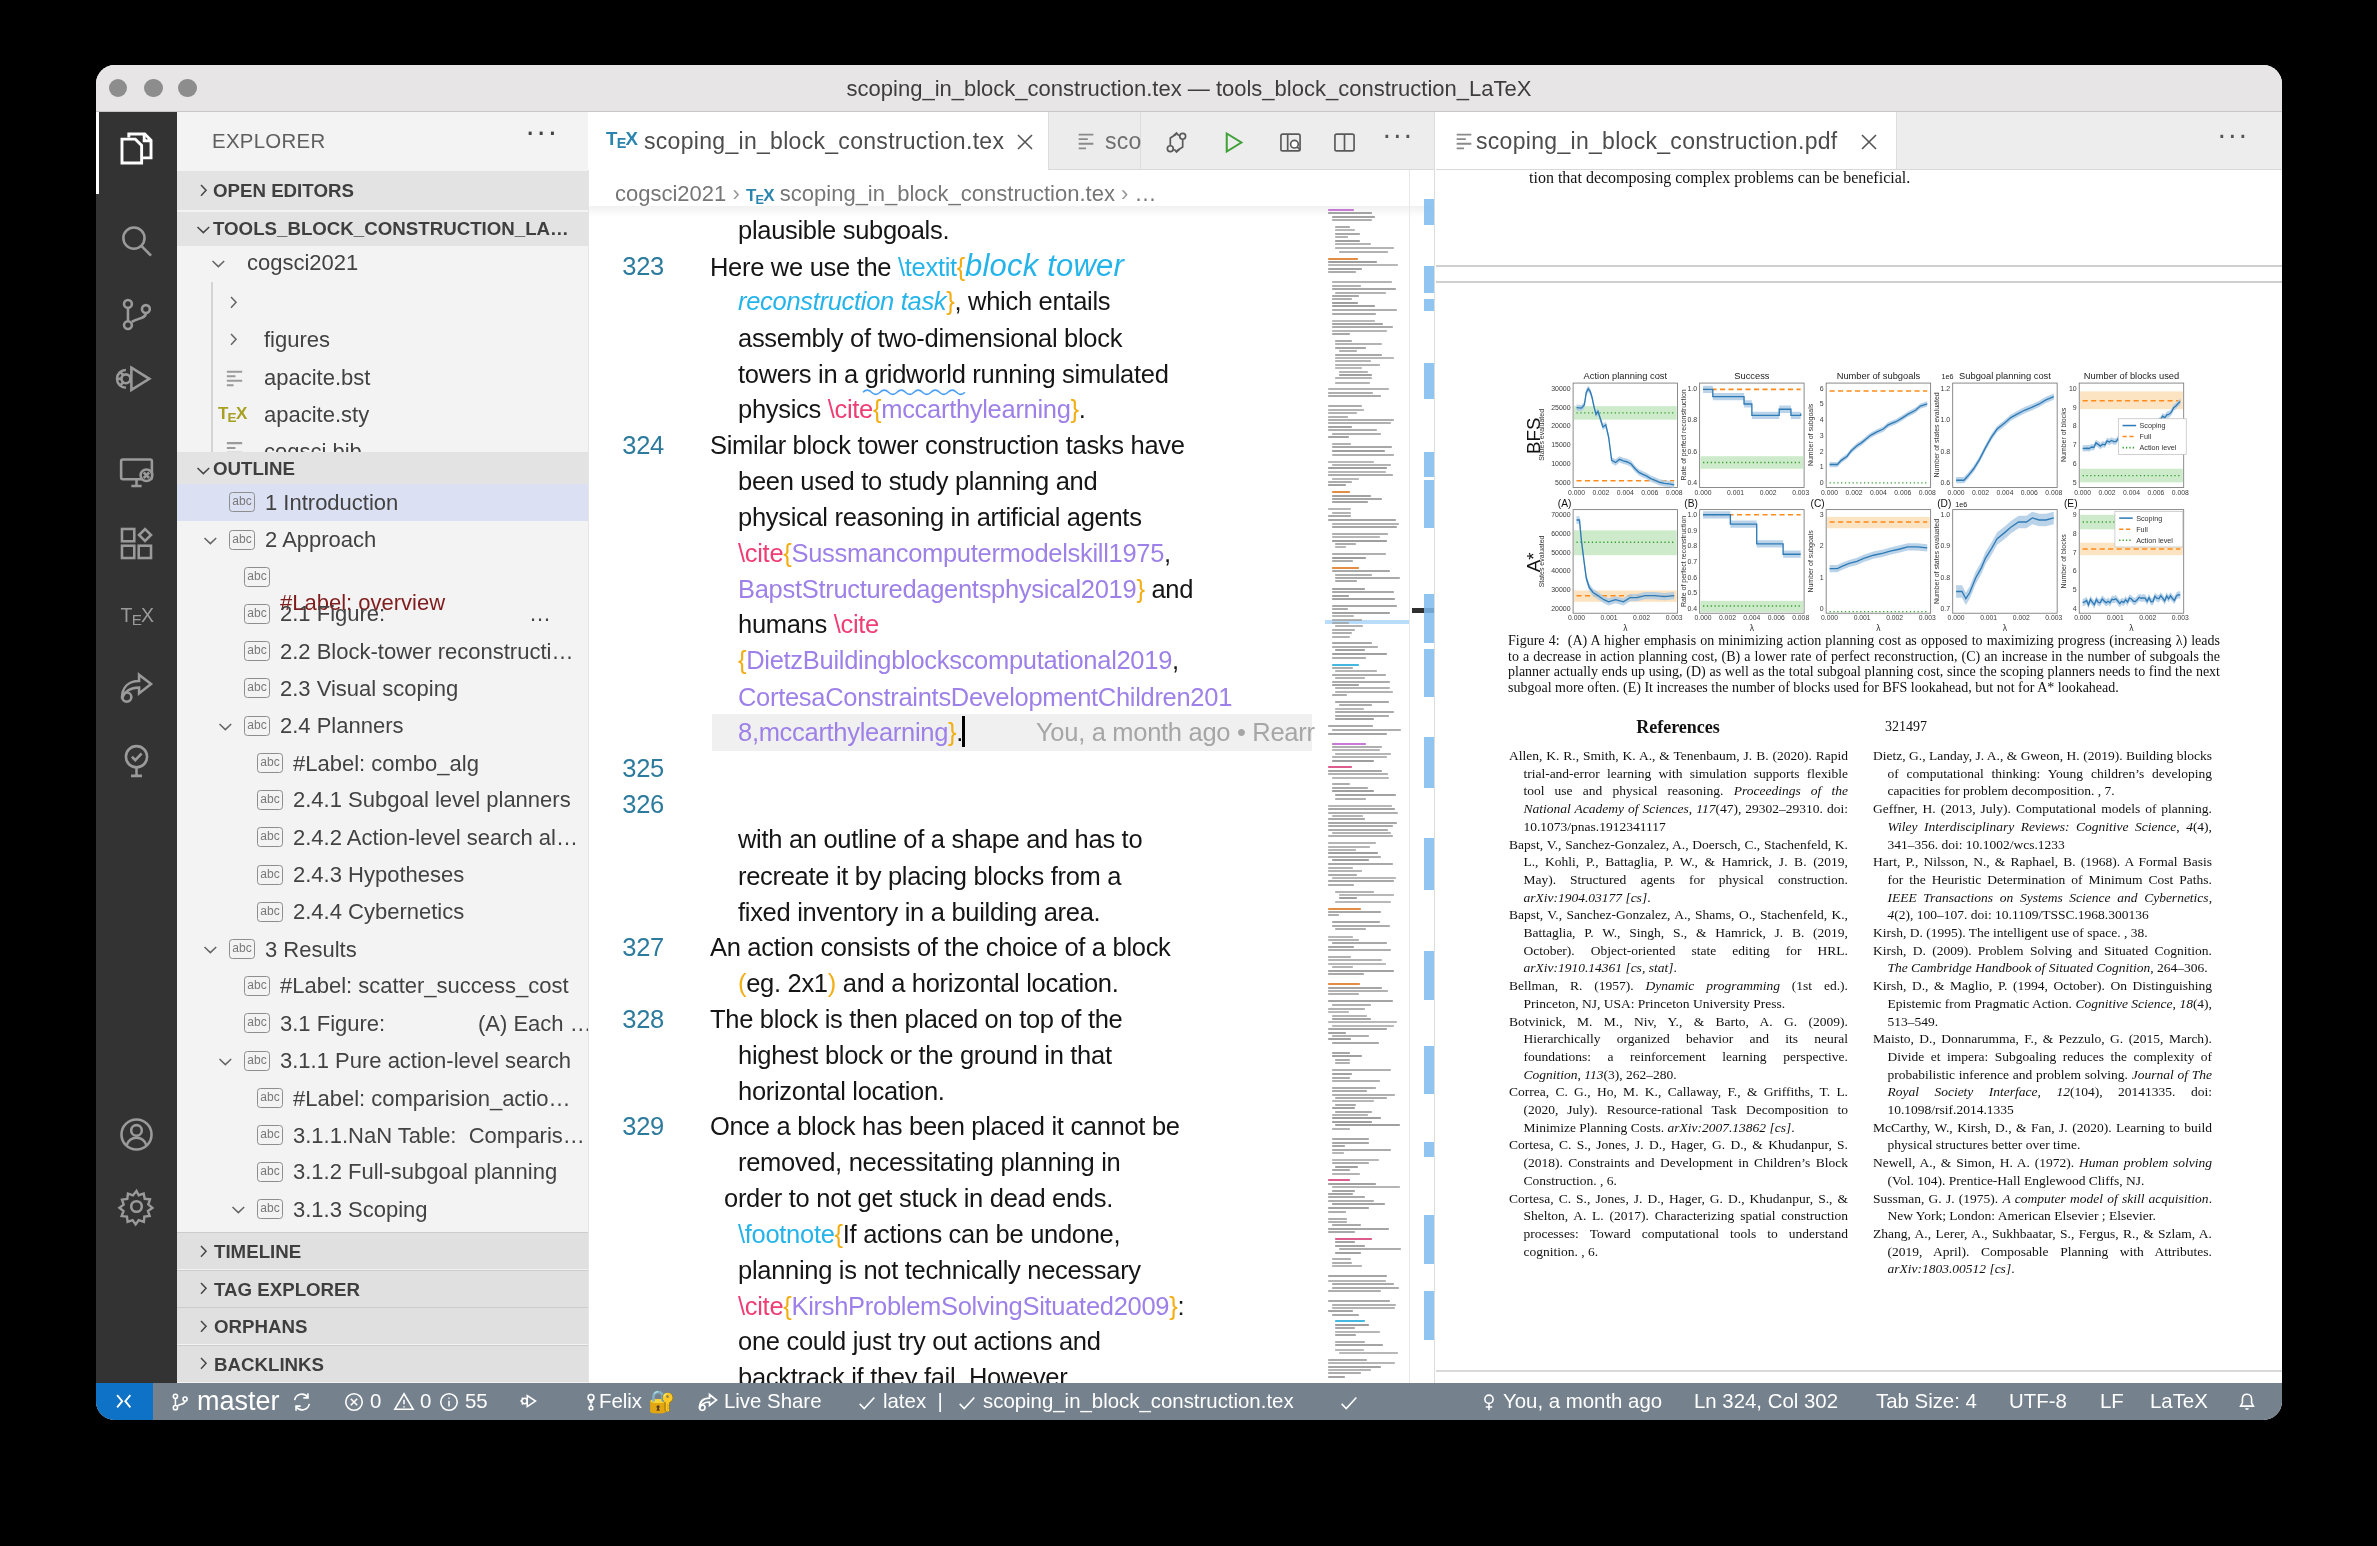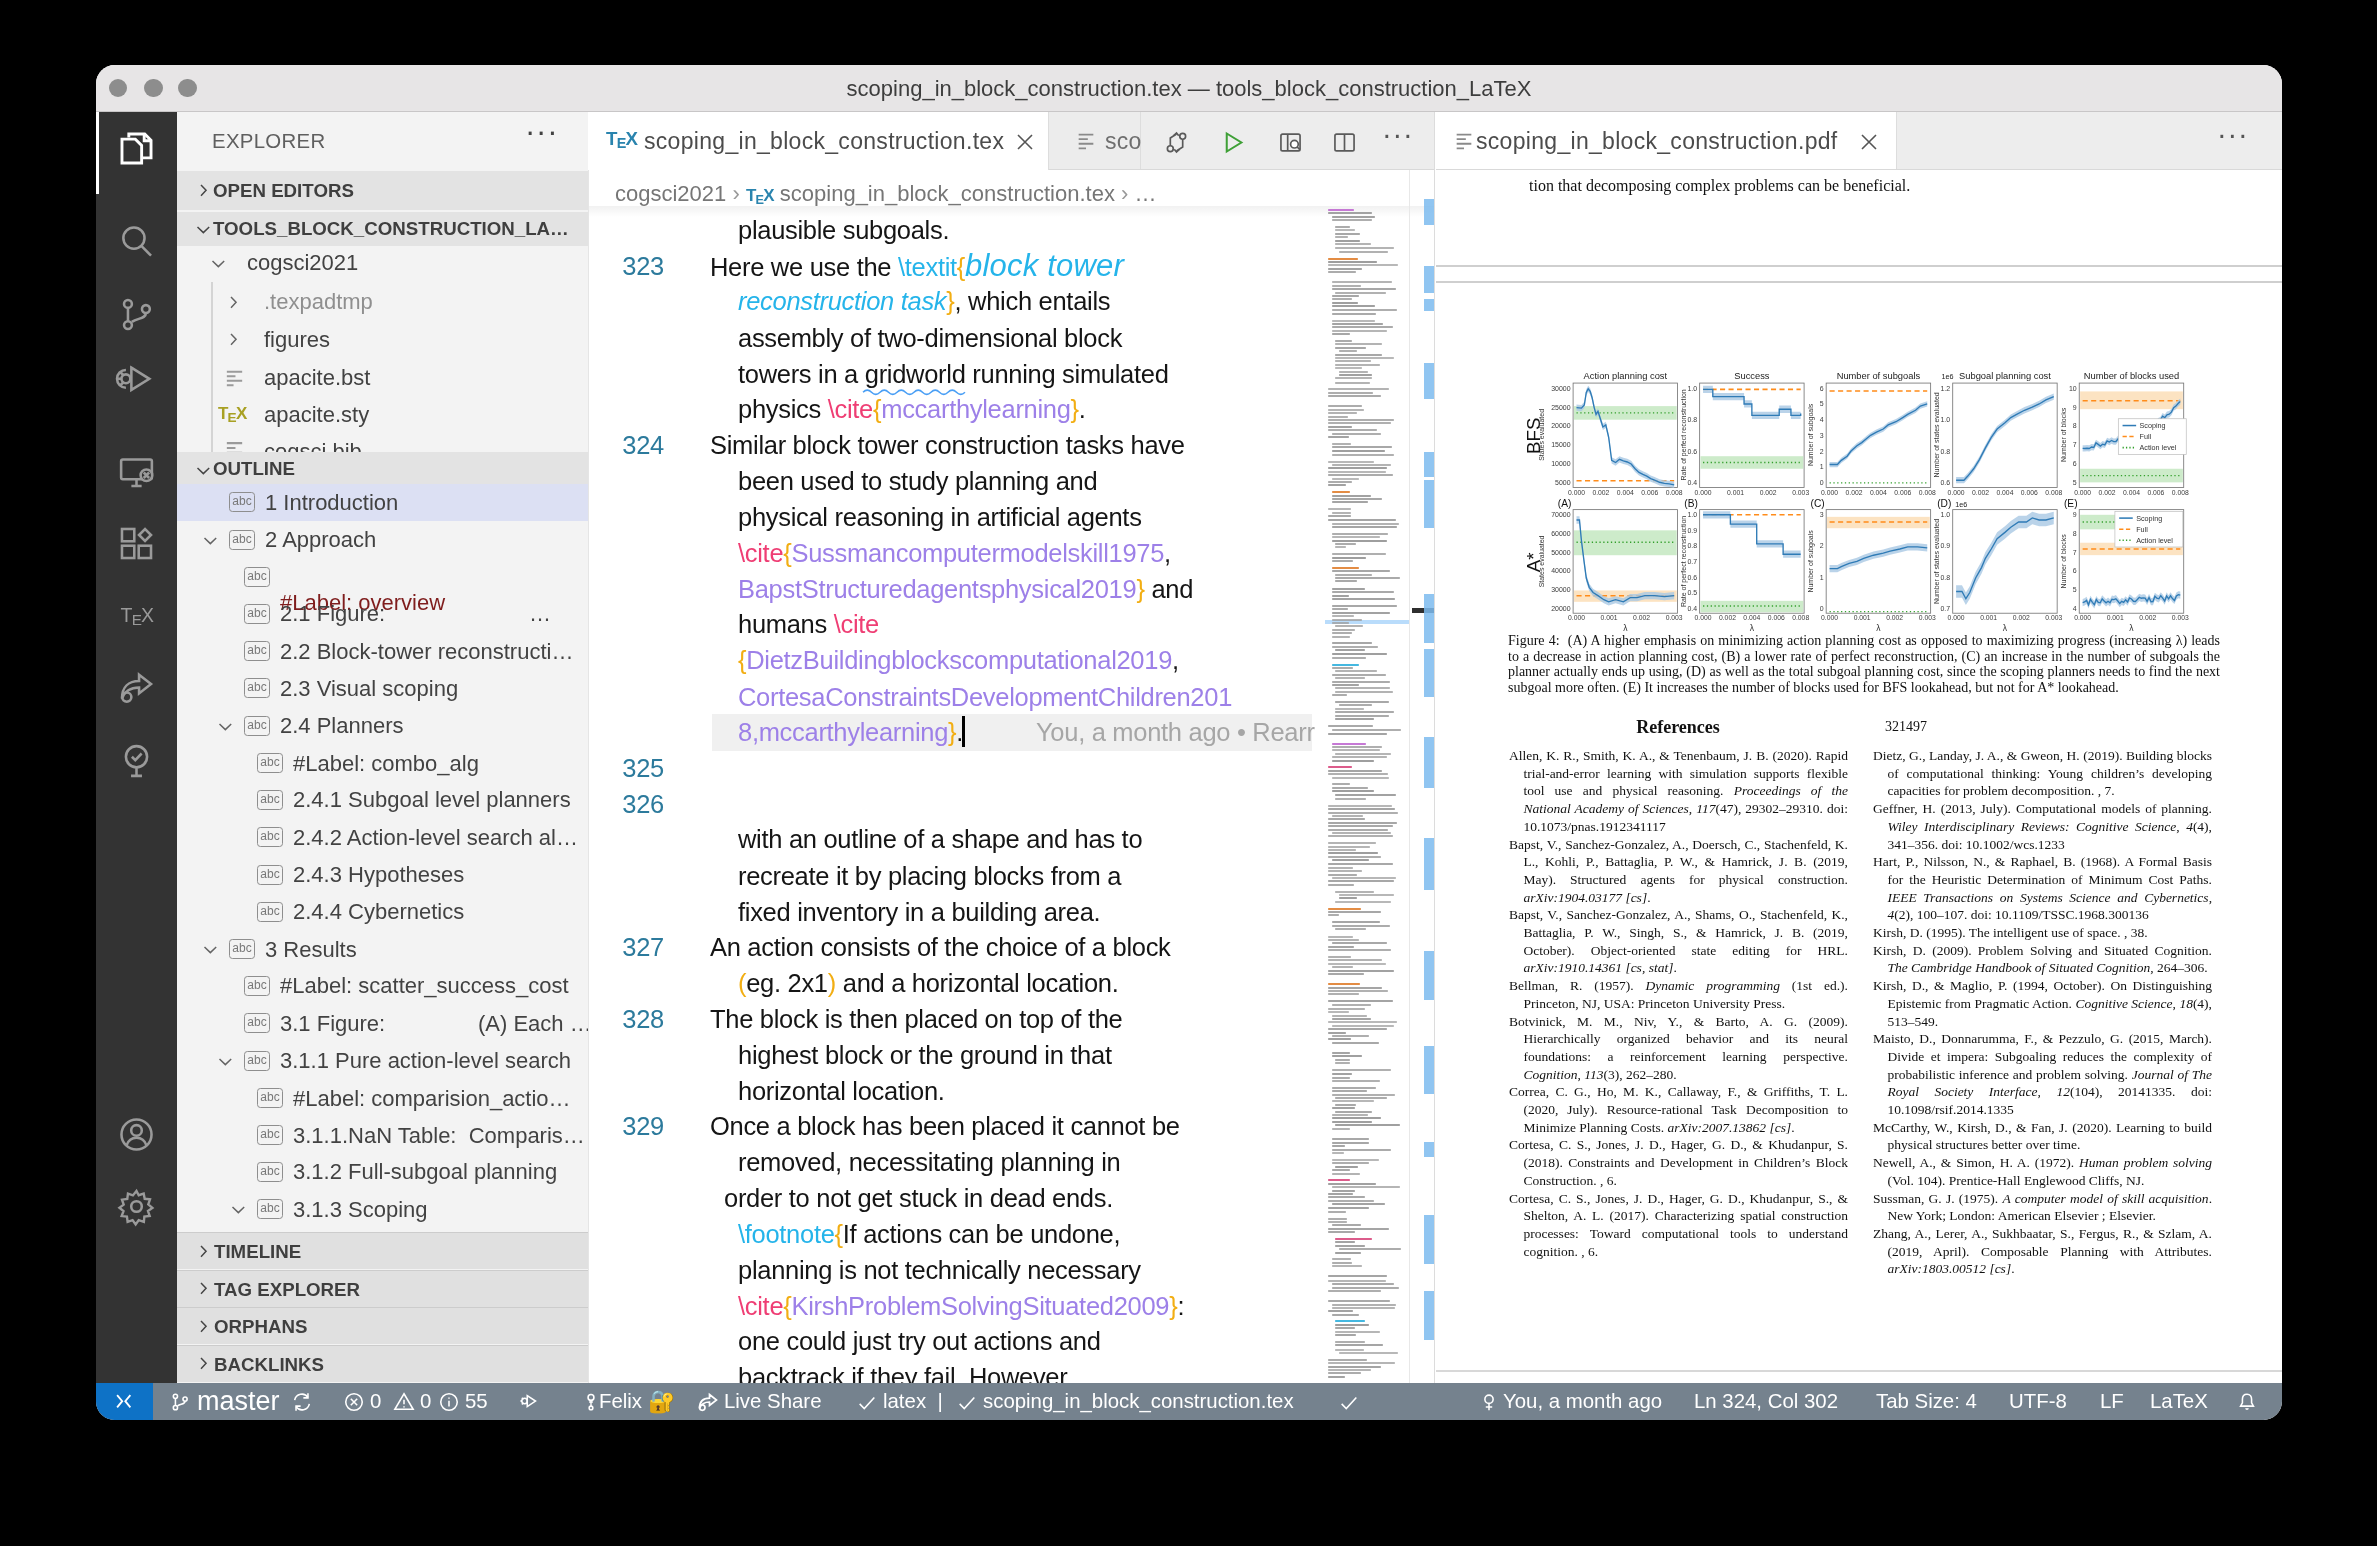--- a/index.html
+++ b/index.html
@@ -89,21 +89,20 @@
       <path d="M9 5 L15.5 12 L9 19"></path>
     </svg>
 <div class="sechead" style="top:147px;height:34px;line-height:34px"><span style="margin-left:36px">TOOLS_BLOCK_CONSTRUCTION_LA…</span></div>
 <svg class="chev" style="left:98px;top:155px" viewBox="0 0 24 24" fill="none" stroke="#454545" stroke-width="1.9">
       <path d="M4.5 9 L12 16.2 L19.5 9"></path>
     </svg>
 <div class="trow" style="top:179px;color:#424242"><span style="margin-left:70px">cogsci2021</span></div>
 <svg class="chev" style="left:113px;top:189px" viewBox="0 0 24 24" fill="none" stroke="#646464" stroke-width="1.9">
       <path d="M4.5 9 L12 16.2 L19.5 9"></path>
     </svg>
-<div class="trow" style="top:218px;color:#8f8f8f"><span style="margin-left:87px">.texpadtmp</span></div>
 <svg class="chev" style="left:128px;top:228px" viewBox="0 0 24 24" fill="none" stroke="#646464" stroke-width="1.9">
       <path d="M9 5 L15.5 12 L9 19"></path>
     </svg>
 <div class="trow" style="top:256px;color:#424242"><span style="margin-left:87px">figures</span></div>
 <svg class="chev" style="left:128px;top:265px" viewBox="0 0 24 24" fill="none" stroke="#646464" stroke-width="1.9">
       <path d="M9 5 L15.5 12 L9 19"></path>
     </svg>
 <div class="trow" style="top:294px;color:#424242"><span style="margin-left:87px">apacite.bst</span></div>
 <svg class="abs" style="left:127px;top:302px;width:23px;height:23px" viewBox="0 0 24 24" stroke="#9a9a9a" stroke-width="2.2" fill="none">
       <path d="M4 5 L20 5 M4 9.7 L13 9.7 M4 14.4 L20 14.4 M4 19 L11 19"></path>
@@ -588,21 +587,21 @@
 <div class="abs" style="left:1340px;top:47px;width:461px;height:58px;background:#fff;border-right:0.8px solid #ddd"></div>
 <svg class="abs" style="left:1357px;top:65px;width:22px;height:22px" viewBox="0 0 24 24" stroke="#8a8a8a" stroke-width="2" fill="none">
       <path d="M4 5 L20 5 M4 10 L14 10 M4 15 L20 15 M4 20 L12 20"></path>
     </svg>
 <div class="abs tablabel" style="left:1380px;top:63px">scoping_in_block_construction.pdf</div>
 <svg class="abs" style="left:1761px;top:65px;width:24px;height:24px" viewBox="0 0 24 24" stroke="#555" stroke-width="1.6" fill="none">
       <path d="M5 5 L19 19 M19 5 L5 19"></path>
     </svg>
 <div class="abs" style="left:2121px;top:53px;font-size:29px;color:#555;letter-spacing:0.8px">···</div>
 <div class="abs" style="left:1340px;top:104px;width:846px;height:0.8px;background:#d9d9d9"></div>
-<div class="serif abs" style="left:1433px;top:112px;font-size:16px;color:#111">tion that decomposing complex problems can be beneficial.</div>
+<div class="serif abs" style="left:1433px;top:104px;font-size:16px;color:#111">tion that decomposing complex problems can be beneficial.</div>
 <div class="abs" style="left:1340px;top:200px;width:846px;height:1.7px;background:#cfcfcf"></div>
 <div class="abs" style="left:1340px;top:216px;width:846px;height:1.7px;background:#cfcfcf"></div>
 <div class="abs" style="left:1340px;top:1305px;width:846px;height:1.7px;background:#d8d8d8"></div>
 <div class="abs" style="left:1391px;top:296px;width:731px;height:276px">
       <svg width="731" height="276" viewBox="0 0 860 325">
         <rect x="101" y="26" width="123" height="123" fill="#fff" stroke="#777" stroke-width="1"></rect>
         <rect x="101" y="175" width="123" height="122" fill="#fff" stroke="#777" stroke-width="1"></rect>
         <rect x="250" y="26" width="123" height="123" fill="#fff" stroke="#777" stroke-width="1"></rect>
         <rect x="250" y="175" width="123" height="122" fill="#fff" stroke="#777" stroke-width="1"></rect>
         <rect x="399" y="26" width="123" height="123" fill="#fff" stroke="#777" stroke-width="1"></rect>

